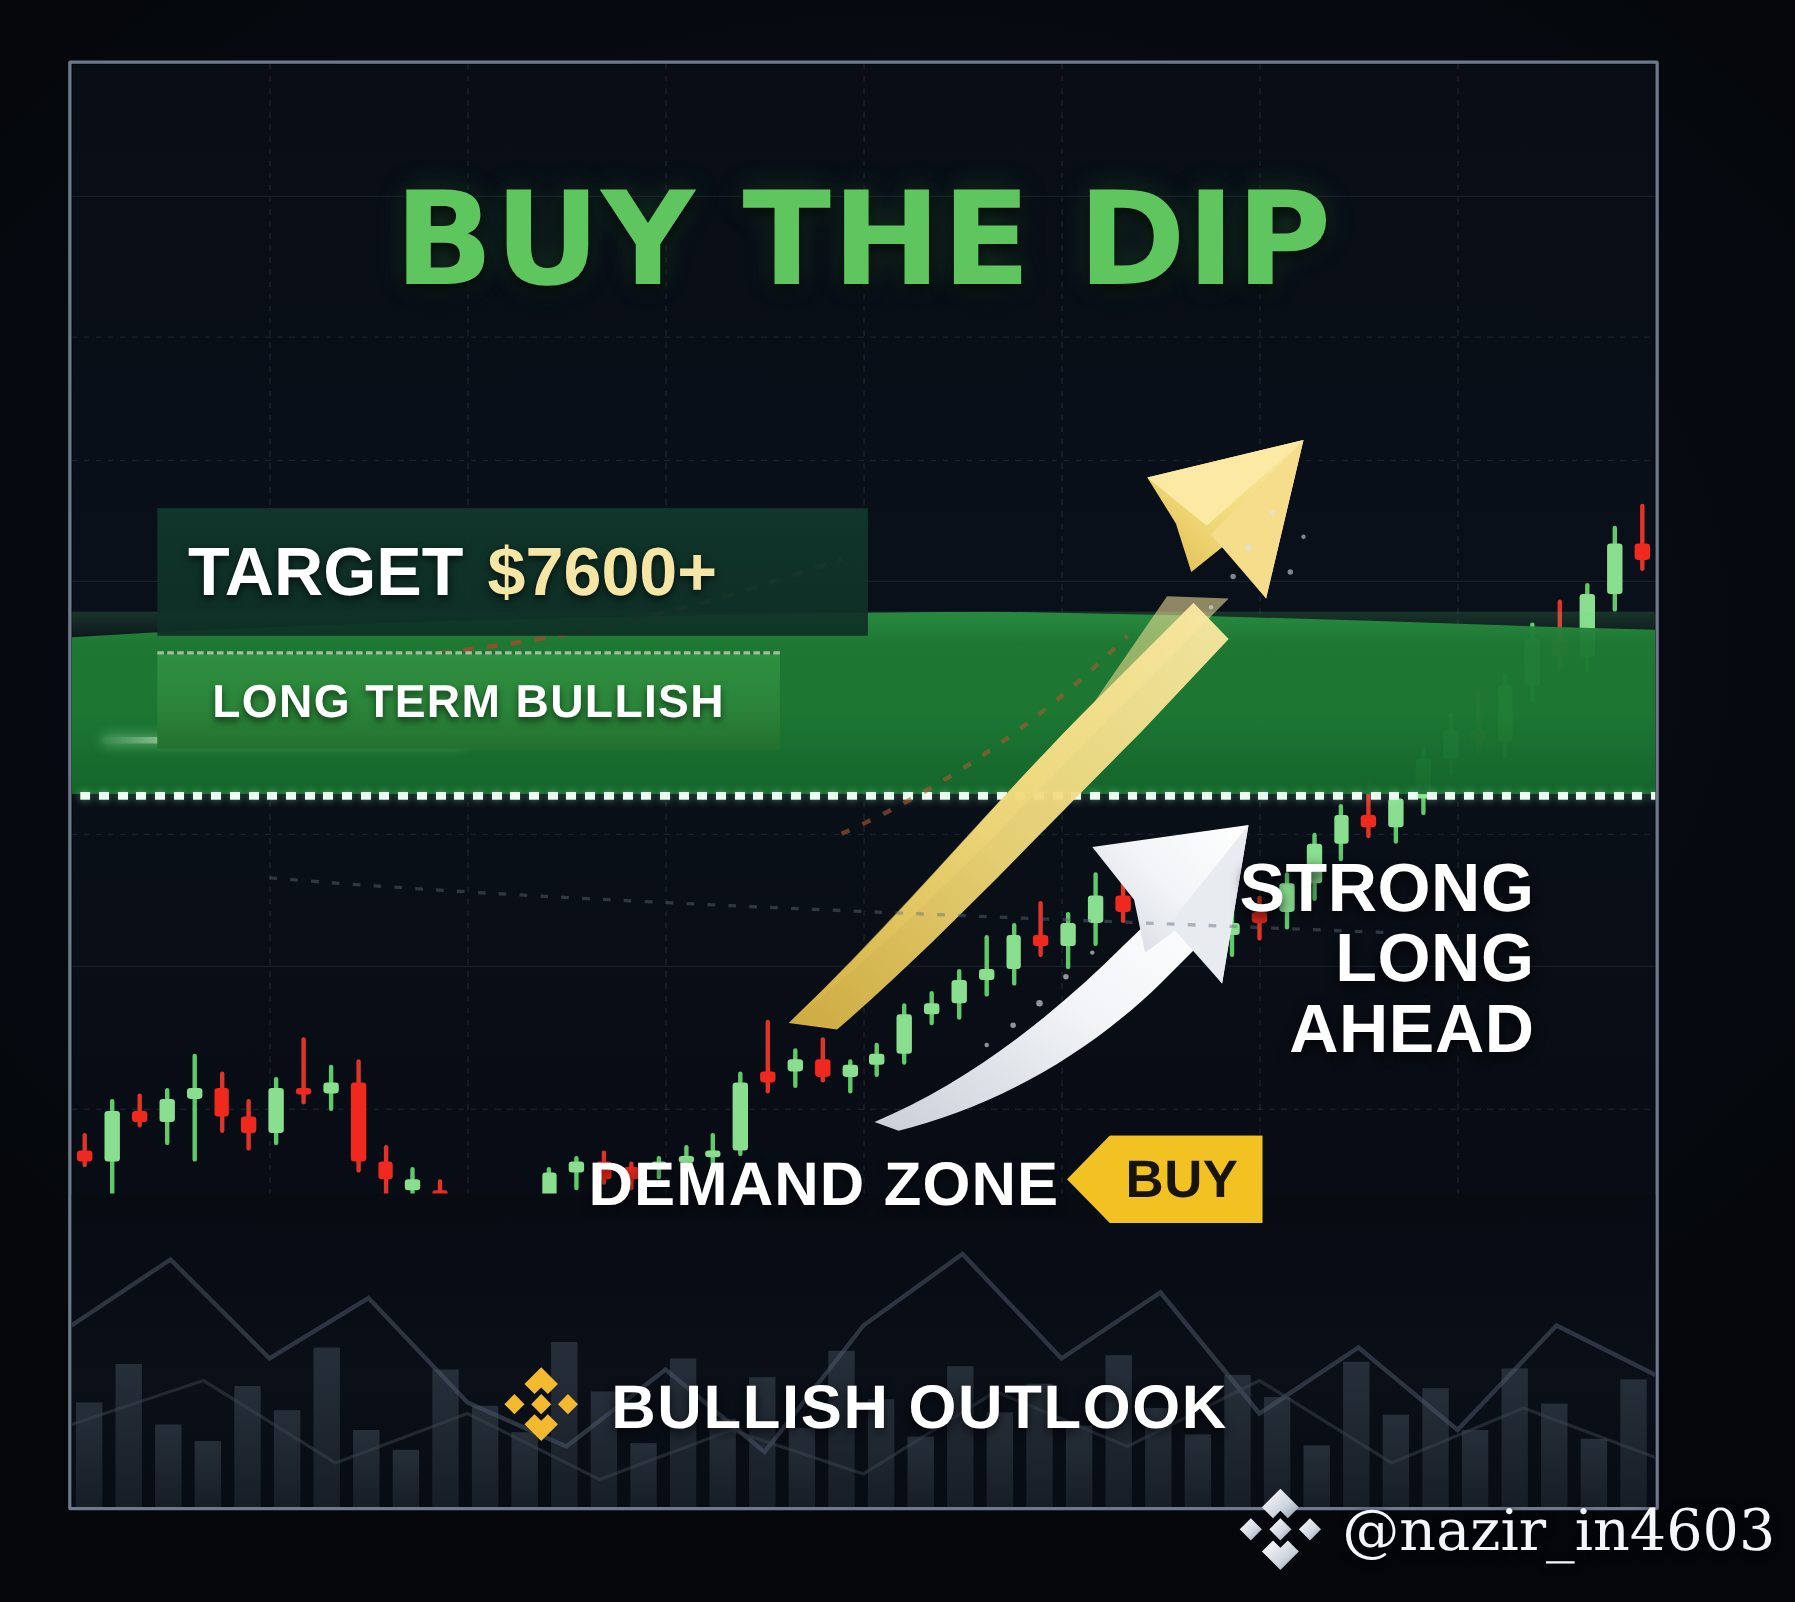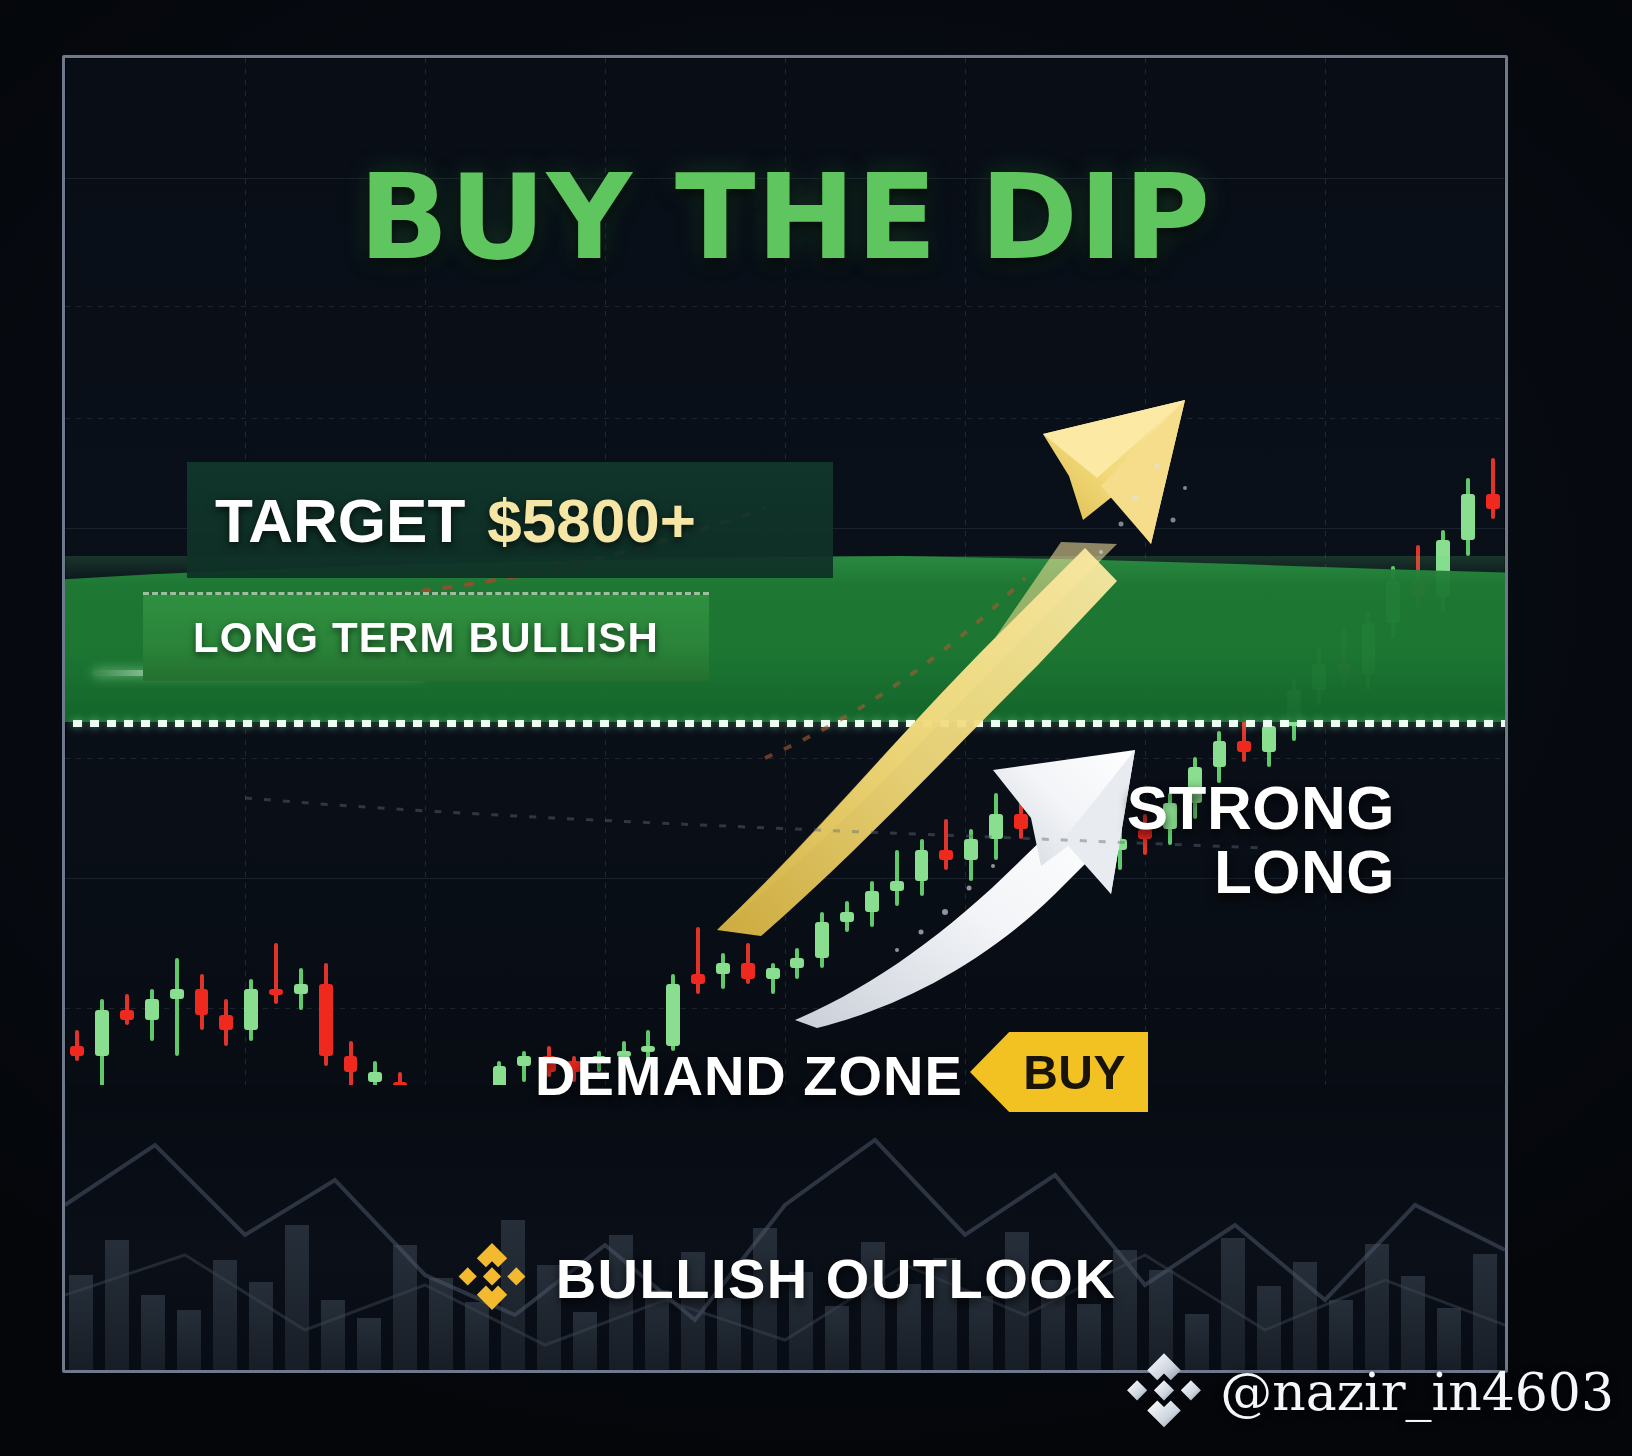--- a/index.html
+++ b/index.html
@@ -88,21 +88,21 @@
   .sub-rule.right{background:linear-gradient(270deg,rgba(150,180,165,0),#9fb5a8 55%,#b6c9bc);}
   #subtitle{font-size:54px;color:#fff;white-space:nowrap;letter-spacing:.5px;
             text-shadow:0 3px 9px rgba(0,0,0,.8);}
   #subtitle b{font-weight:800;}
   #subtitle span{font-weight:400;}
 
   
   #targetbox{
     position:absolute;left:78px;top:404px;width:646px;height:116px;
     background:linear-gradient(180deg,rgba(17,56,44,.93),rgba(14,48,38,.93));
-    display:flex;align-items:center;padding-left:28px;box-sizing:border-box;margin-left:44px;
+    display:flex;align-items:center;padding-left:28px;box-sizing:border-box;
   }
   #targetbox .t1{font-size:62px;font-weight:800;color:#ffffff;letter-spacing:0;
     text-shadow:0 3px 8px rgba(0,0,0,.7);}
   #targetbox .t2{font-size:62px;font-weight:800;color:#f6e6a5;margin-left:22px;
     text-shadow:0 3px 8px rgba(0,0,0,.7);}
 
   #ltbanner{
     position:absolute;left:78px;top:534px;width:566px;height:86px;
     background:linear-gradient(180deg,#2f9040 0%,#2a8339 60%,#24702f 100%);
     display:flex;align-items:center;justify-content:center;
@@ -511,29 +511,30 @@
       <path d="M 290 540 C 430 528 560 500 700 450" fill="none" stroke="#b0462a" stroke-width="4" stroke-dasharray="10 12" opacity=".75"></path>
       <path d="M 700 700 C 790 660 880 600 960 520" fill="none" stroke="#a85a34" stroke-width="4" stroke-dasharray="8 13" opacity=".6"></path>
       <path d="M 180 740 C 420 760 700 770 1200 790" fill="none" stroke="#5e6a7a" stroke-width="3" stroke-dasharray="7 12" opacity=".45"></path>
     </svg>
 
     <div id="title">BUY THE DIP</div>
 
 
     <div id="targetbox">
       <div class="t1">TARGET</div>
-      <div class="t2">$5800+</div>
+      <div class="t2">$7600+</div>
     </div>
     <div id="ltbanner">
       <span>LONG TERM BULLISH</span>
     </div>
 
     <div id="rally">
       <div>STRONG</div>
       <div>LONG</div>
+      <div>AHEAD</div>
     </div>
 
     <div id="buytag">
       <span>BUY</span>
     </div>
     <div id="dzlabel">DEMAND ZONE</div>
 
     <div id="footer">
       <svg width="76" height="76" viewBox="0 0 100 100">
         <g fill="#f3ba2f">

